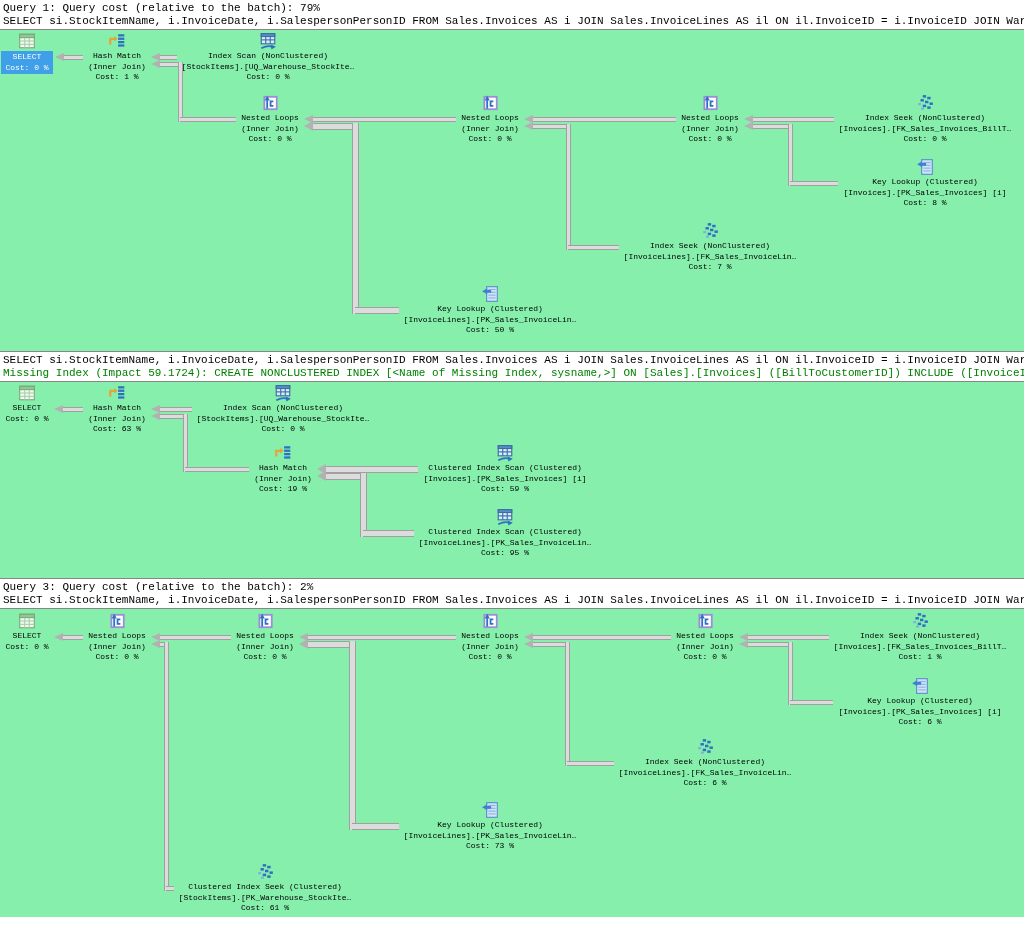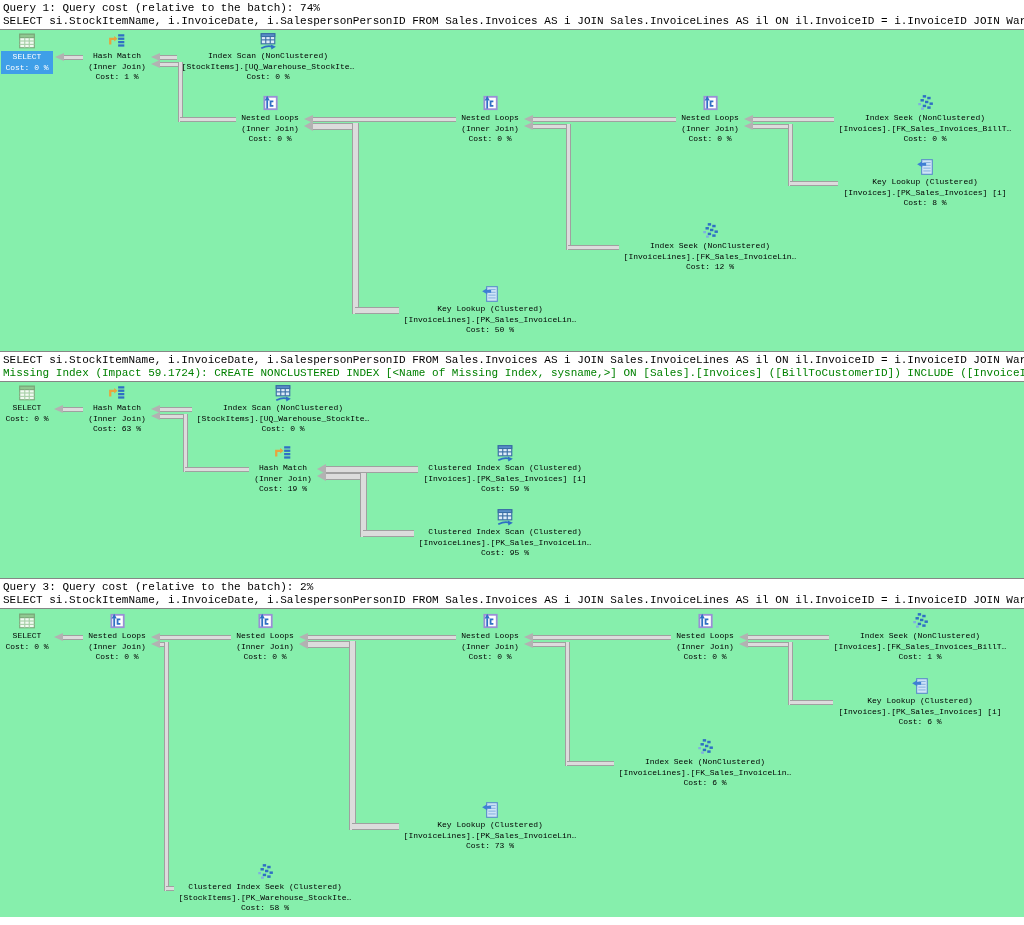--- a/index.html
+++ b/index.html
@@ -89,21 +89,21 @@
         <line x1="6.5" y1="11.5" x2="13" y2="11.5"></line>
       </g>
       <polygon points="1,5.5 5.5,2.8 5.5,4.5 9,4.5 9,6.8 5.5,6.8 5.5,8.2" fill="#3f7fd4"></polygon>
     </symbol>
   </defs>
 </svg>
 
 <div id="plan-root">
   <section class="query-section">
     <div class="qheader">
-        <div class="hline title">Query 1: Query cost (relative to the batch): 74%</div>
+        <div class="hline title">Query 1: Query cost (relative to the batch): 79%</div>
         <div class="hline sql">SELECT si.StockItemName, i.InvoiceDate, i.SalespersonPersonID FROM Sales.Invoices AS i JOIN Sales.InvoiceLines AS il ON il.InvoiceID = i.InvoiceID JOIN Warehouse.StockItems AS</div>
       </div>
     <div class="canvas" style="height: 321px;">
         <div class="node" style="left: -88px; top: 2px;"><svg class="nicon">
             <use href="#sym-result"></use>
           </svg><div class="nlabel sel"><div class="ln">SELECT</div><div class="ln">Cost: 0 %</div></div></div>
         <div class="node" style="left: 2px; top: 2px;">
           <svg class="nicon">
             <use href="#sym-hash"></use>
           </svg>
@@ -173,21 +173,21 @@
             <div class="ln">Cost: 8 %</div>
           </div>
         </div>
         <div class="node" style="left: 595px; top: 192px;">
           <svg class="nicon">
             <use href="#sym-seek"></use>
           </svg>
           <div class="nlabel">
             <div class="ln">Index Seek (NonClustered)</div>
             <div class="ln">[InvoiceLines].[FK_Sales_InvoiceLin…</div>
-            <div class="ln">Cost: 12 %</div>
+            <div class="ln">Cost: 7 %</div>
           </div>
         </div>
         <div class="node" style="left: 375px; top: 255px;">
           <svg class="nicon">
             <use href="#sym-lookup"></use>
           </svg>
           <div class="nlabel">
             <div class="ln">Key Lookup (Clustered)</div>
             <div class="ln">[InvoiceLines].[PK_Sales_InvoiceLin…</div>
             <div class="ln">Cost: 50 %</div>
@@ -397,21 +397,21 @@
             <div class="ln">Cost: 73 %</div>
           </div>
         </div>
         <div class="node" style="left: 150px; top: 254px;">
           <svg class="nicon">
             <use href="#sym-seek"></use>
           </svg>
           <div class="nlabel">
             <div class="ln">Clustered Index Seek (Clustered)</div>
             <div class="ln">[StockItems].[PK_Warehouse_StockIte…</div>
-            <div class="ln">Cost: 58 %</div>
+            <div class="ln">Cost: 61 %</div>
           </div>
         </div>
         <div class="earrow" style="border-top: 4px solid transparent; border-bottom: 4px solid transparent; left: 54px; top: 24px;"></div>
         <div class="ebar-h" style="left: 62px; top: 26px; width: 21px; height: 5px;"></div>
         <div class="earrow" style="border-top: 4px solid transparent; border-bottom: 4px solid transparent; left: 151px; top: 24px;"></div>
         <div class="ebar-h" style="left: 159px; top: 26px; width: 72px; height: 5px;"></div>
         <div class="earrow" style="border-top: 4px solid transparent; border-bottom: 4px solid transparent; left: 151px; top: 31px;"></div>
         <div class="ebar-h" style="left: 159px; top: 33px; width: 10px; height: 5px;"></div>
         <div class="ebar-v" style="left: 164px; top: 33px; height: 249px; width: 5px;"></div>
         <div class="ebar-h" style="left: 166px; top: 277px; width: 8px; height: 5px;"></div>

